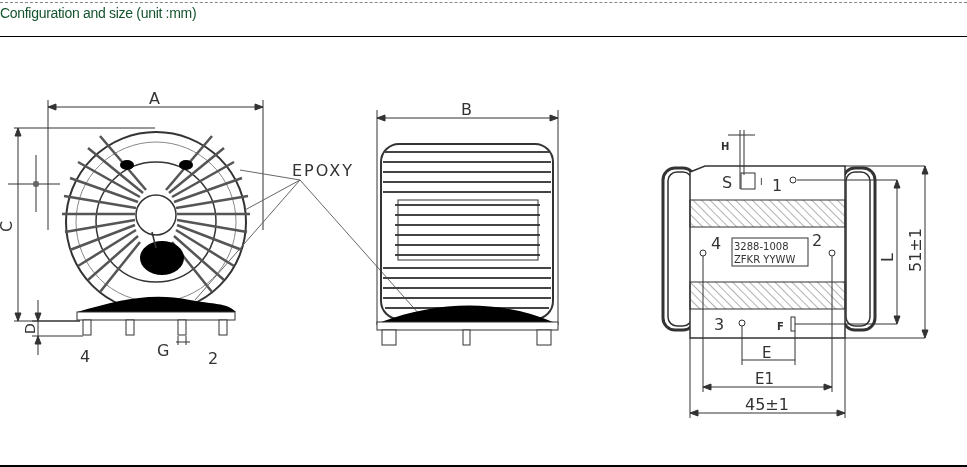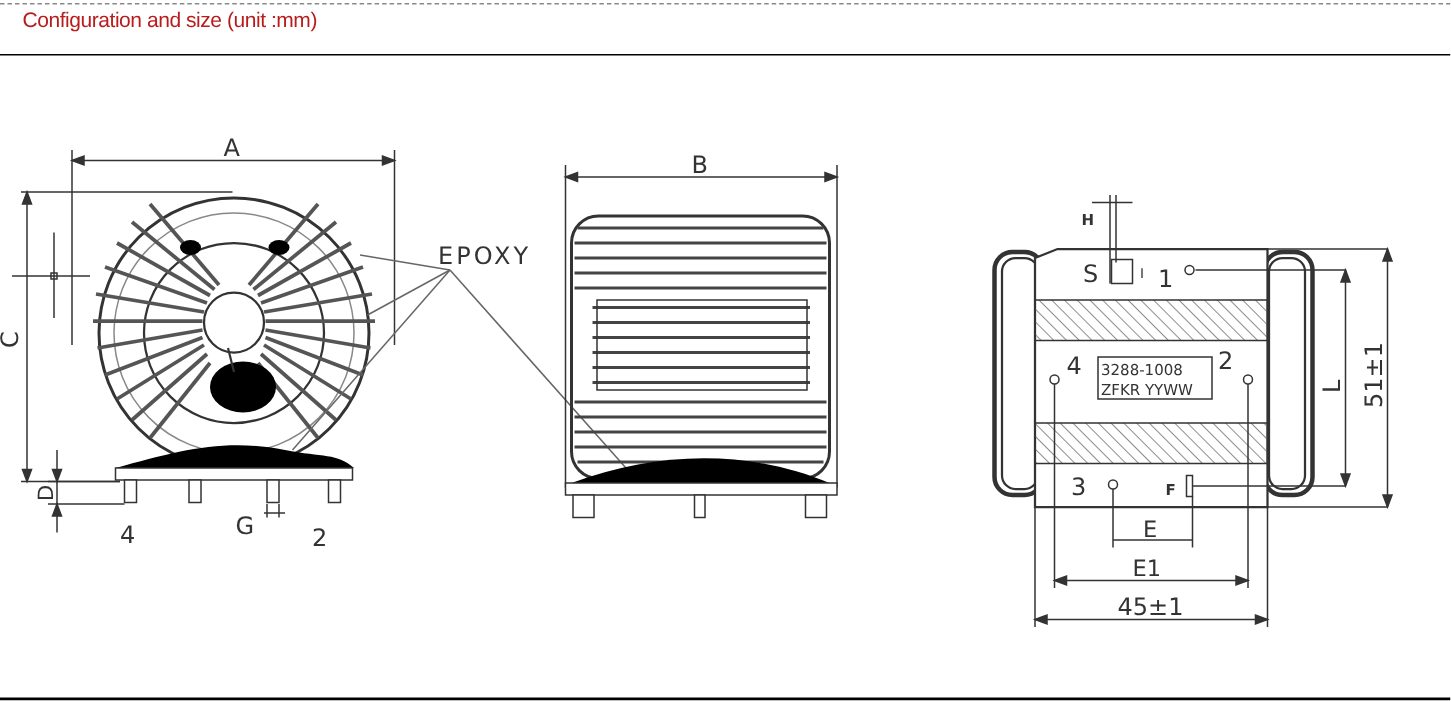--- a/index.html
+++ b/index.html
@@ -1,18 +1,18 @@
 <!DOCTYPE html>
 <html><head>
 <meta charset="utf-8">
 <style>
   html, body { margin:0; padding:0; background:#fff; }
   body { width:967px; height:467px; position:relative; overflow:hidden; font-family:"Liberation Sans", sans-serif; }
   .top-dash { position:absolute; left:0; top:2px; width:967px; border-top:1px dashed #888; }
-  .title { position:absolute; left:15px; top:5px; font-size:14px; color:#b91c1c; letter-spacing:-0.3px; }
+  .title { position:absolute; left:0; top:5px; font-size:14px; color:#14532d; letter-spacing:-0.3px; }
   .rule { position:absolute; left:0; width:967px; border-top:1px solid #000; }
   svg { position:absolute; left:0; top:0; }
   .lbl { font-family:"DejaVu Sans", sans-serif; fill:#333; }
 </style>
 </head>
 <body>
 
 <div class="top-dash"></div>
 <div class="title">Configuration and size (unit :mm)</div>
 <div class="rule" style="top:36px"></div>

